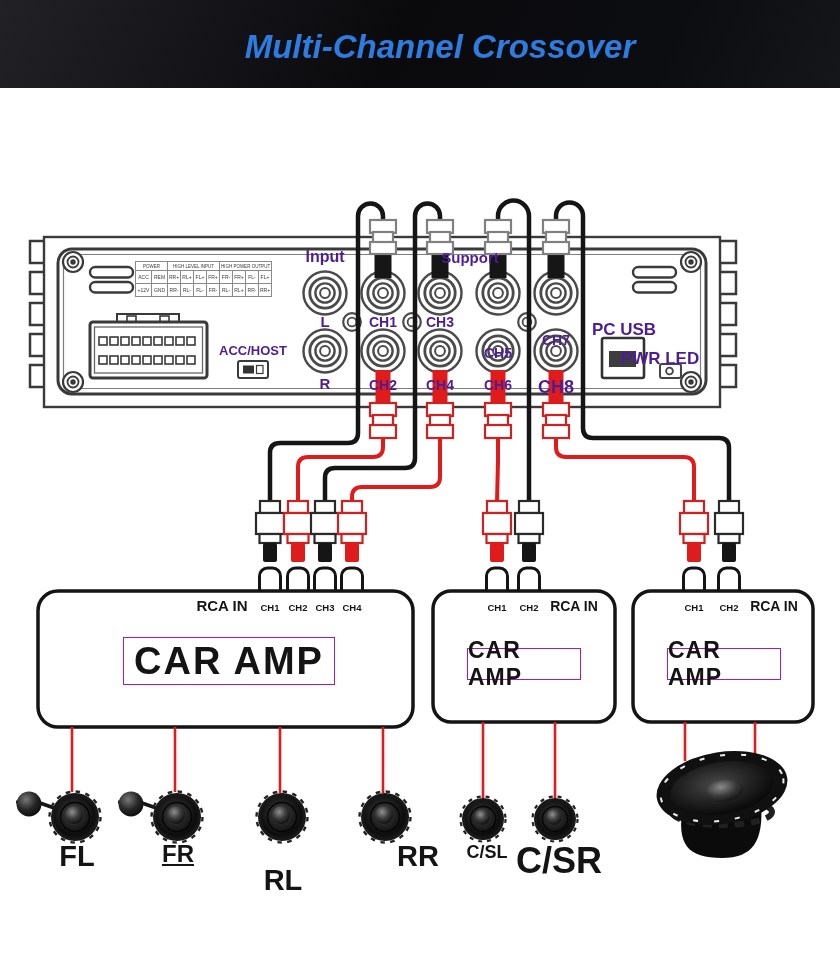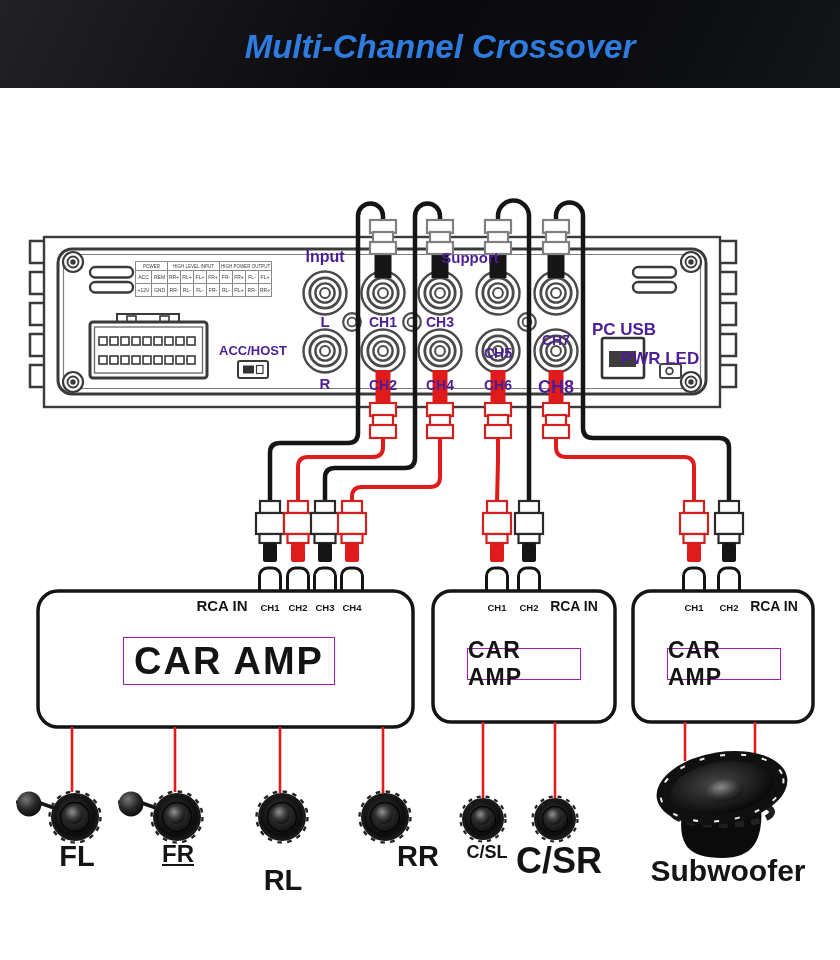--- a/index.html
+++ b/index.html
@@ -497,15 +497,14 @@
   <div class="lbl dk" style="left:729px;top:603px;font-size:9.5px;">CH2</div>
   <div class="lbl dk" style="left:774px;top:599px;font-size:14px;">RCA IN</div>
   <div class="carbox" style="left:667px;top:648px;width:112px;height:30px;font-size:23px;letter-spacing:1px;">CAR AMP</div>
 
   <div class="lbl dk" style="left:77px;top:842px;font-size:29px;">FL</div>
   <div class="lbl dk" style="left:178px;top:842px;font-size:24px;text-decoration:underline;">FR</div>
   <div class="lbl dk" style="left:283px;top:842px;font-size:29px;margin-top:24px;">RL</div>
   <div class="lbl dk" style="left:386px;top:842px;font-size:29px;margin-left:32px;">RR</div>
   <div class="lbl dk" style="left:487px;top:843px;font-size:18px;">C/SL</div>
   <div class="lbl dk" style="left:559px;top:843px;font-size:36px;">C/SR</div>
-  <div class="lbl dk" style="left:728px;top:856px;font-size:30px;">Subwoofer</div>
 
 </div>
 
 </body></html>

